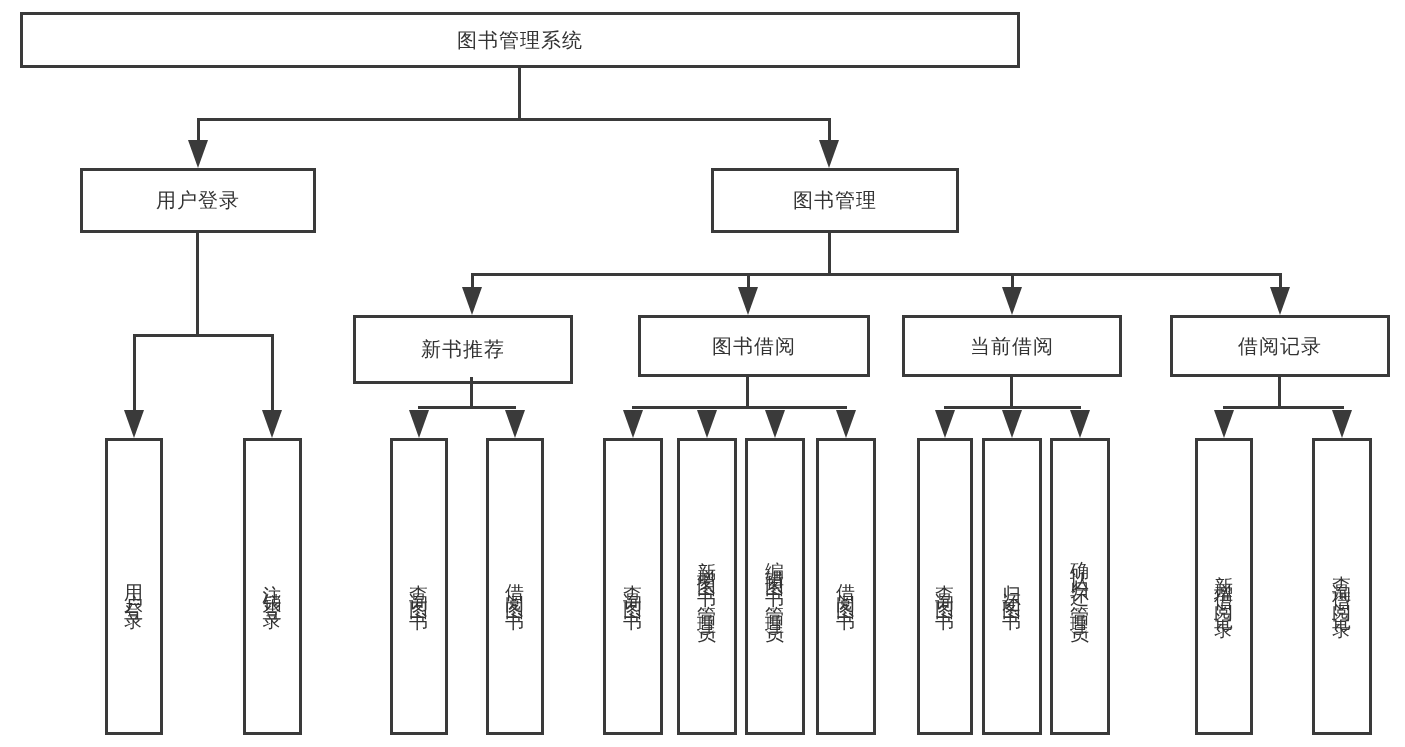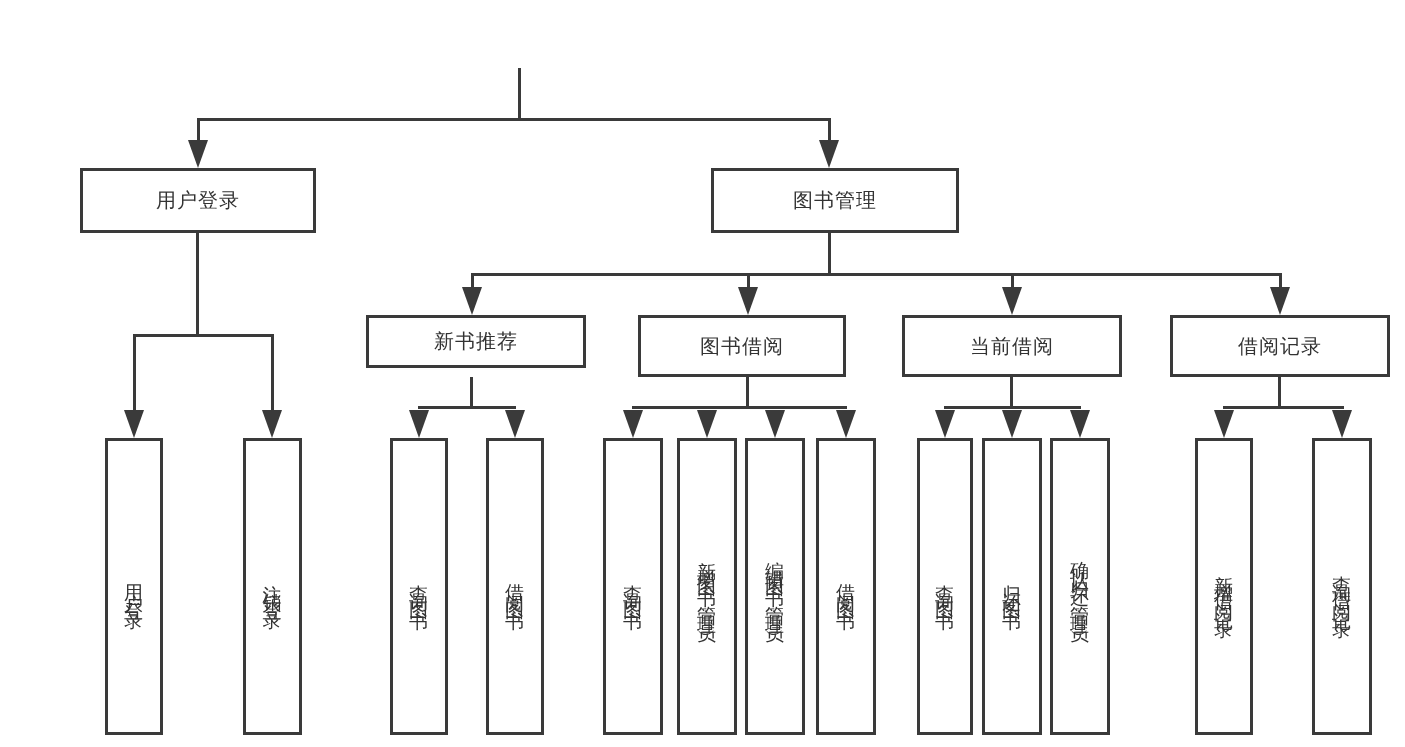--- a/index.html
+++ b/index.html
@@ -34,20 +34,23 @@
   .watermark{
     position:absolute;right:4px;bottom:4px;z-index:5;
     font-size:20px;color:var(--wm);letter-spacing:1px;white-space:nowrap;
   }
 </style>
 </head>
 <body>
 
 <div class="stage">
 
+  <div class="node" style="left:20px;top:12px;width:1000px;height:56px">
+    <span>图书管理系统</span>
+  </div>
 
   <div class="vline" style="left:518px;top:68px;height:53px"></div>
   <div class="hline" style="left:197px;top:118px;width:634px"></div>
   <div class="vline" style="left:197px;top:118px;height:26px"></div>
   <div class="arrow" style="left:188px;top:140px"></div>
   <div class="vline" style="left:828px;top:118px;height:26px"></div>
   <div class="arrow" style="left:819px;top:140px"></div>
 
   <div class="node" style="left:80px;top:168px;width:236px;height:65px">
     <span>用户登录</span>
@@ -67,24 +70,24 @@
   <div class="hline" style="left:471px;top:273px;width:811px"></div>
   <div class="vline" style="left:471px;top:273px;height:18px"></div>
   <div class="arrow" style="left:462px;top:287px"></div>
   <div class="vline" style="left:747px;top:273px;height:18px"></div>
   <div class="arrow" style="left:738px;top:287px"></div>
   <div class="vline" style="left:1011px;top:273px;height:18px"></div>
   <div class="arrow" style="left:1002px;top:287px"></div>
   <div class="vline" style="left:1279px;top:273px;height:18px"></div>
   <div class="arrow" style="left:1270px;top:287px"></div>
 
-  <div class="node" style="left:366px;top:315px;width:220px;height:53px">
+  <div class="node" style="left:353px;top:315px;width:220px;height:69px">
     <span>新书推荐</span>
   </div>
-  <div class="node" style="left:638px;top:315px;width:208px;height:62px">
+  <div class="node" style="left:638px;top:315px;width:232px;height:62px">
     <span>图书借阅</span>
   </div>
   <div class="node" style="left:902px;top:315px;width:220px;height:62px">
     <span>当前借阅</span>
   </div>
   <div class="node" style="left:1170px;top:315px;width:220px;height:62px">
     <span>借阅记录</span>
   </div>
 
   <div class="vline" style="left:470px;top:377px;height:32px"></div>

